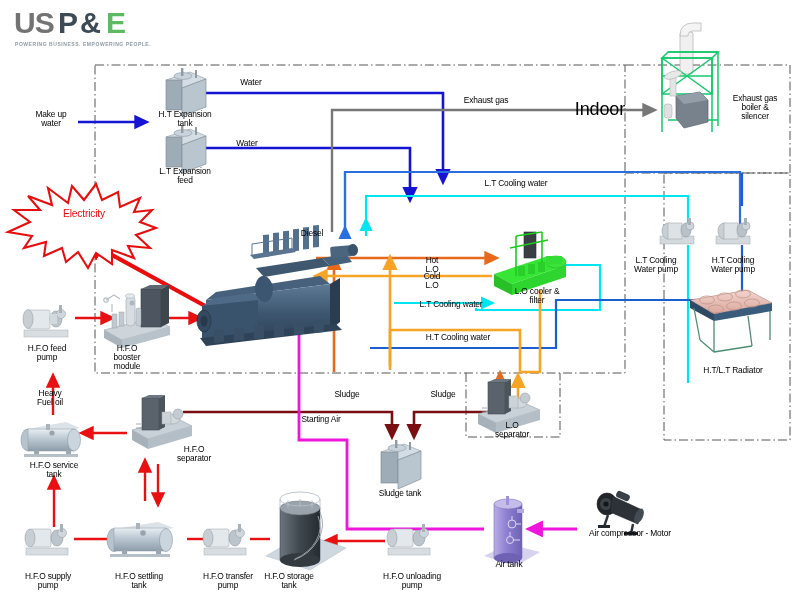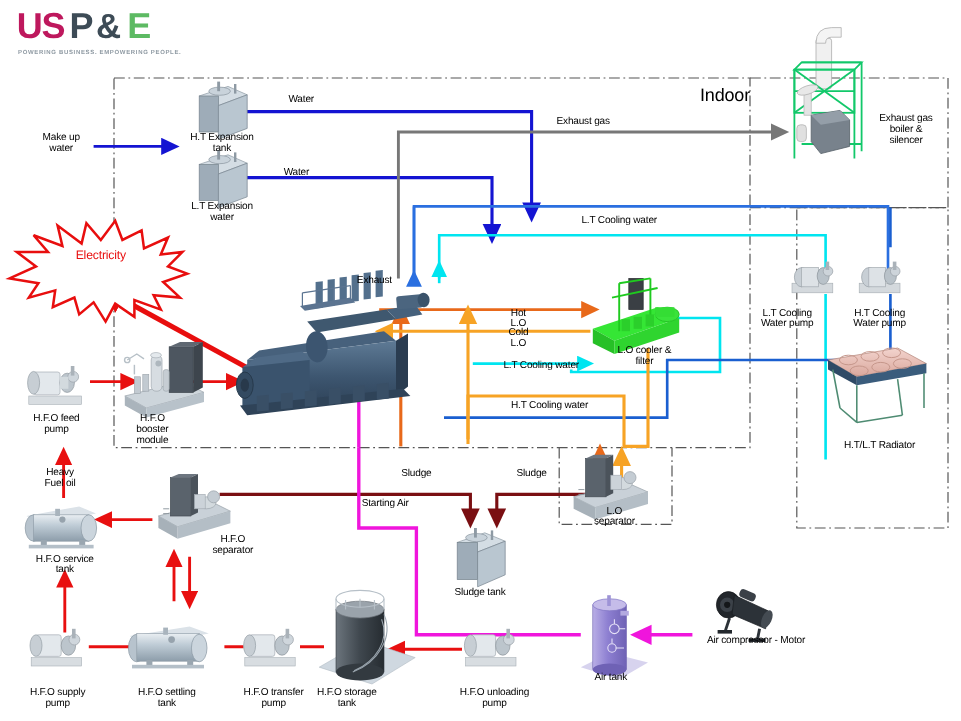--- a/index.html
+++ b/index.html
@@ -3,29 +3,29 @@
 <meta charset="utf-8">
 <style>
   html,body{margin:0;padding:0;background:#fff;}
   body{width:801px;height:601px;overflow:hidden;font-family:"Liberation Sans",sans-serif;}
   #stage{position:relative;width:801px;height:601px;background:#ffffff;overflow:hidden;}
   #svgroot{position:absolute;left:0;top:0;width:801px;height:601px;}
   .lbl{position:absolute;font-family:"Liberation Sans",sans-serif;font-weight:normal;color:#000;
        text-align:center;line-height:1.08;white-space:pre-line;letter-spacing:-0.15px;}
   .f8{font-size:8.4px;}
   .f10{font-size:10.2px;}
-  .f12{font-size:15px;}
+  .f12{font-size:18px;margin-top:28px;}
   #title{position:absolute;left:168px;top:10px;width:470px;text-align:center;
          font-size:25px;font-weight:bold;color:#0c0c0c;font-family:"Liberation Sans",sans-serif;
          text-shadow:1.5px 1.5px 1.2px rgba(110,110,110,.55);letter-spacing:-0.4px;}
   
   #logo{position:absolute;left:14px;top:6px;width:132px;height:44px;}
   #logo .word{font-family:"Liberation Sans",sans-serif;font-weight:bold;font-size:30px;
       letter-spacing:-1px;line-height:30px;position:absolute;top:2px;}
-  #logo .us{left:0;color:#be185d;}
+  #logo .us{left:0;color:#737373;}
   #logo .p{left:44px;color:#3d4b56;}
   #logo .amp{left:66px;color:#3d4b56;font-size:29px;}
   #logo .e{left:92px;color:#5dba63;}
   #logo .tag{position:absolute;left:1px;top:35px;font-size:5.0px;letter-spacing:.55px;
       color:#8f9aa3;font-weight:bold;font-family:"Liberation Sans",sans-serif;white-space:nowrap;}
 </style>
 </head>
 <body>
 
 <div id="stage">
@@ -518,25 +518,25 @@
                 150,248 128,246 134,258 112,250 112,264 96,253 88,268 78,252 66,262 62,248
                 44,256 46,242 24,248 32,236"></polygon>
     </g>
   </svg>
 
   <div class="lbl f12" style="left:555px;top:72px;width:70px;text-align:right;">Indoor</div>
 
   <div class="lbl f8" style="left:152px;top:110px;width:66px;">H.T Expansion
 tank</div>
   <div class="lbl f8" style="left:152px;top:167px;width:66px;">L.T Expansion
-water</div>
+feed</div>
   <div class="lbl f8" style="left:718px;top:94px;width:74px;">Exhaust gas
 boiler &amp;
 silencer</div>
-  <div class="lbl f8" style="left:288px;top:229px;width:48px;">Exhaust</div>
+  <div class="lbl f8" style="left:288px;top:229px;width:48px;">Diesel</div>
   <div class="lbl f8" style="left:500px;top:287px;width:74px;text-align:center;">L.O cooler &amp;
 filter</div>
   <div class="lbl f8" style="left:623px;top:256px;width:66px;">L.T Cooling
 Water pump</div>
   <div class="lbl f8" style="left:700px;top:256px;width:66px;">H.T Cooling
 Water pump</div>
   <div class="lbl f8" style="left:680px;top:366px;width:106px;">H.T/L.T Radiator</div>
   <div class="lbl f8" style="left:14px;top:344px;width:66px;">H.F.O feed
 pump</div>
   <div class="lbl f8" style="left:100px;top:344px;width:54px;">H.F.O

